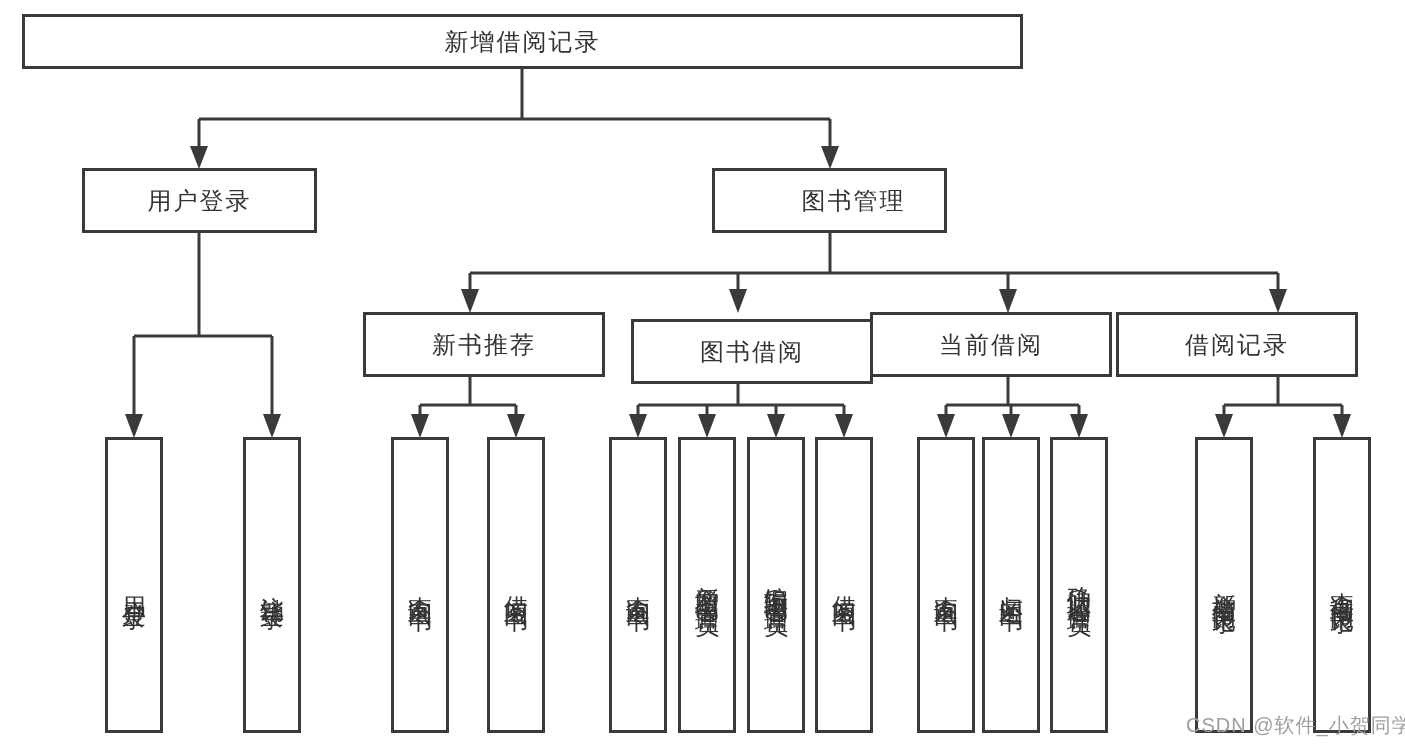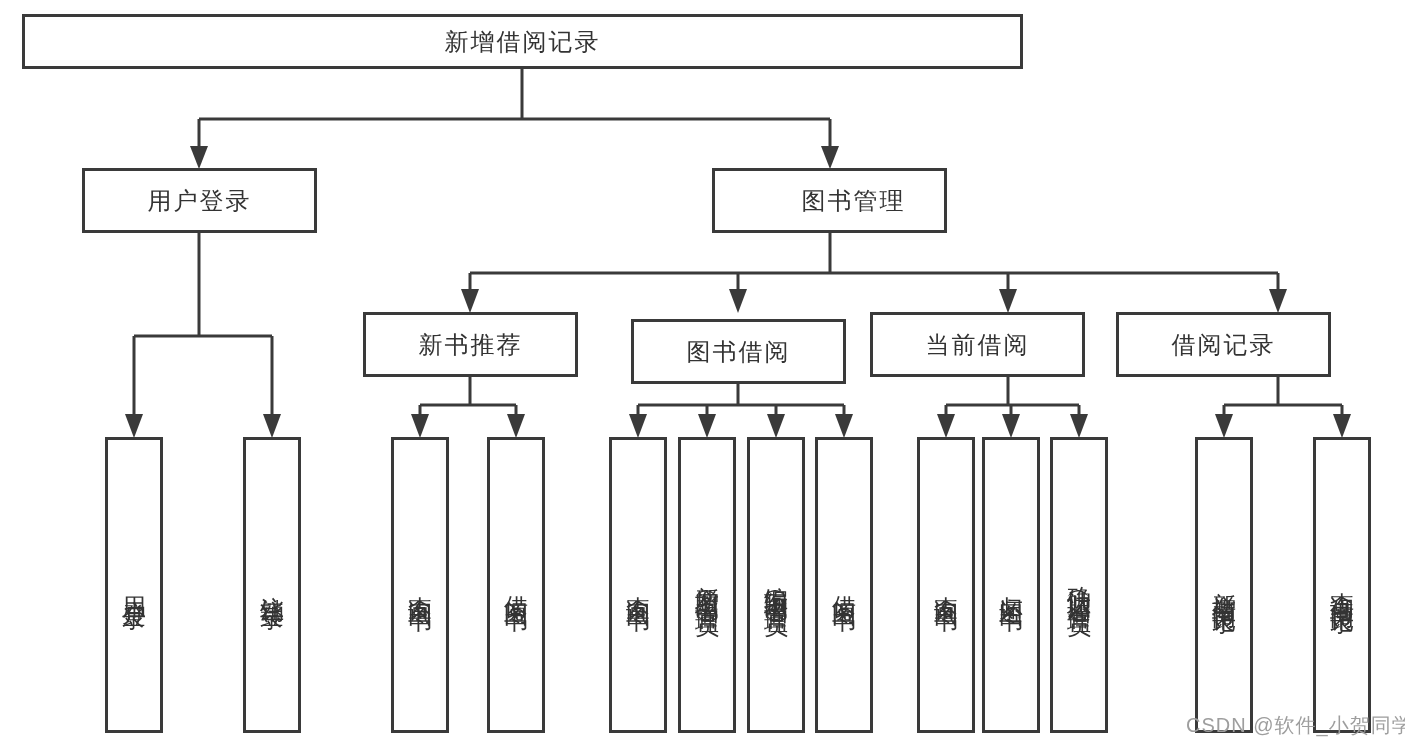--- a/index.html
+++ b/index.html
@@ -32,21 +32,21 @@
     height: 65px;
     letter-spacing: 2px;
     white-space: nowrap;
   }
   .rootbox {
     left: 22px; top: 14px;
     width: 1001px; height: 55px;
     letter-spacing: 2px;
   }
   .lvl2 { top: 168px; width: 235px; }
-  .lvl3 { top: 312px; width: 215px; font-family: Liberation Mono, monospace; }
+  .lvl3 { top: 312px; width: 242px; font-family: Liberation Mono, monospace; }
   .vbox {
     top: 437px;
     width: 58px; height: 296px;
     writing-mode: vertical-rl;
     text-orientation: mixed;
     letter-spacing: 4px;
     line-height: 1;
   }
   .watermark {
     position: absolute;

